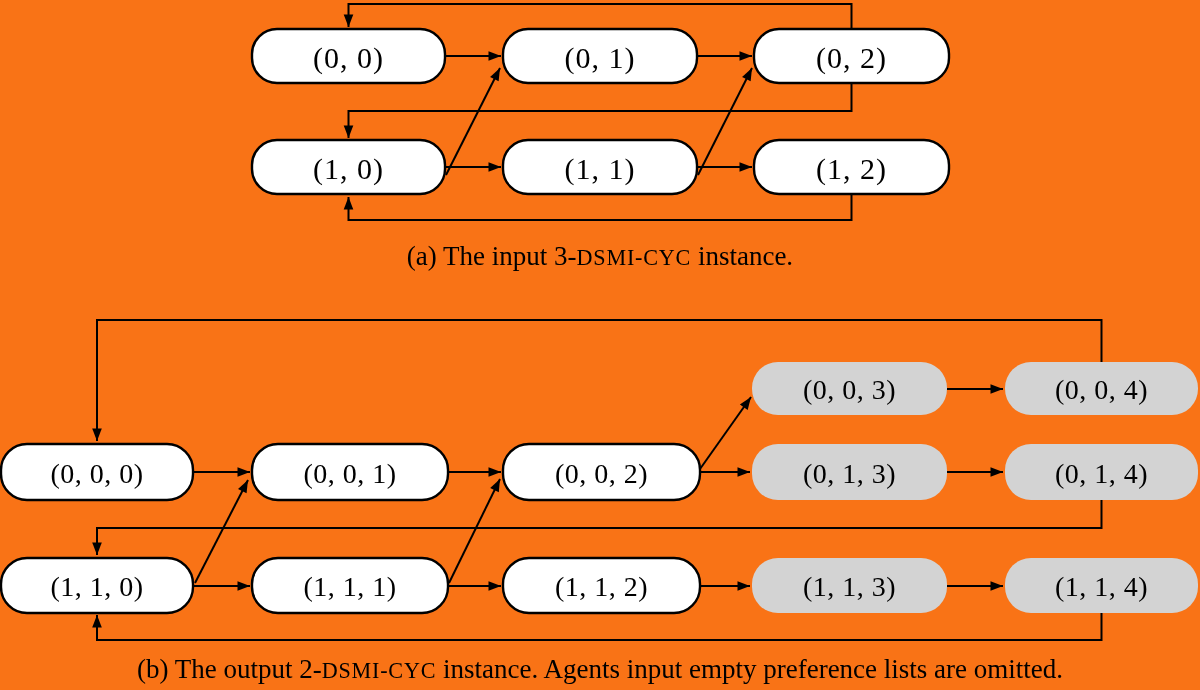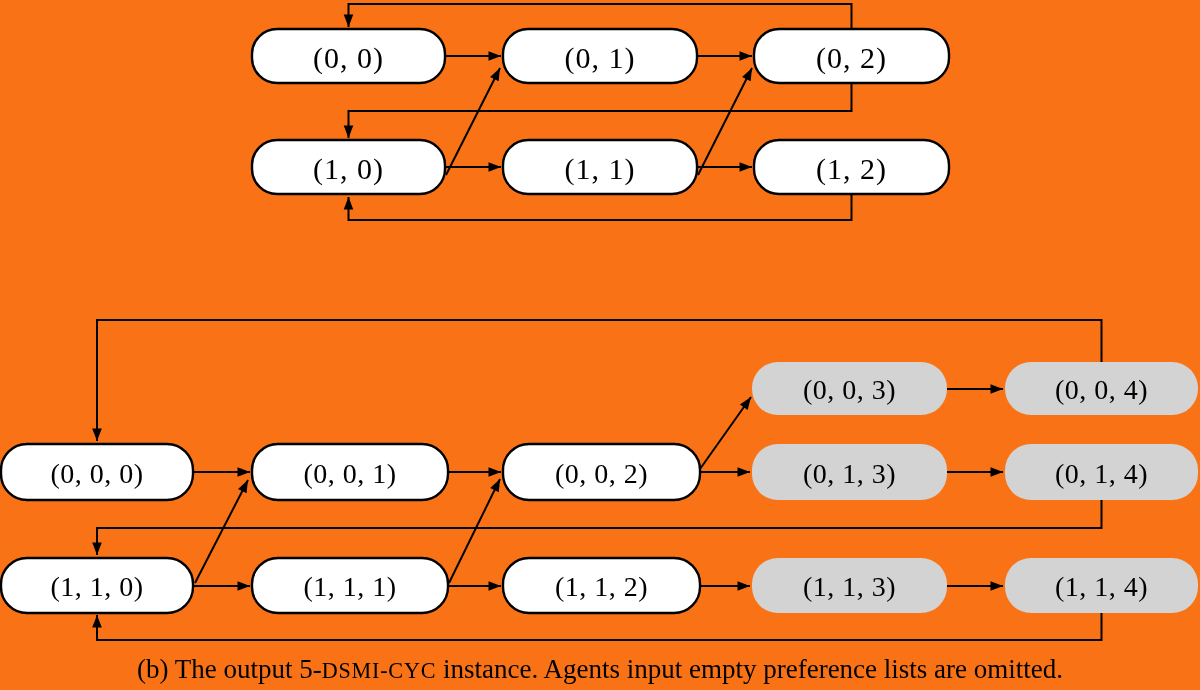--- a/index.html
+++ b/index.html
@@ -168,17 +168,20 @@
         <rect class="nrect shaded" x="752" y="558" width="195" height="55" rx="26" ry="26" fill="#d3d3d3"></rect>
         <text class="nlabel size-b" x="849.5" y="586">(1, 1, 3)</text>
       </g>
       <g>
         <rect class="nrect shaded" x="1005" y="558" width="193" height="55" rx="26" ry="26" fill="#d3d3d3"></rect>
         <text class="nlabel size-b" x="1101.5" y="586">(1, 1, 4)</text>
       </g>
     </g>
   </svg>
 
+  <div class="caption" id="caption-a">
+    <span>(a) The input 3-</span><span class="sc">DSMI-CYC</span><span> instance.</span>
+  </div>
   <div class="caption" id="caption-b">
-    <span>(b) The output 5-</span><span class="sc">DSMI-CYC</span><span> instance. Agents input empty preference lists are omitted.</span>
+    <span>(b) The output 2-</span><span class="sc">DSMI-CYC</span><span> instance. Agents input empty preference lists are omitted.</span>
   </div>
 
 </div>
 
 </body></html>

